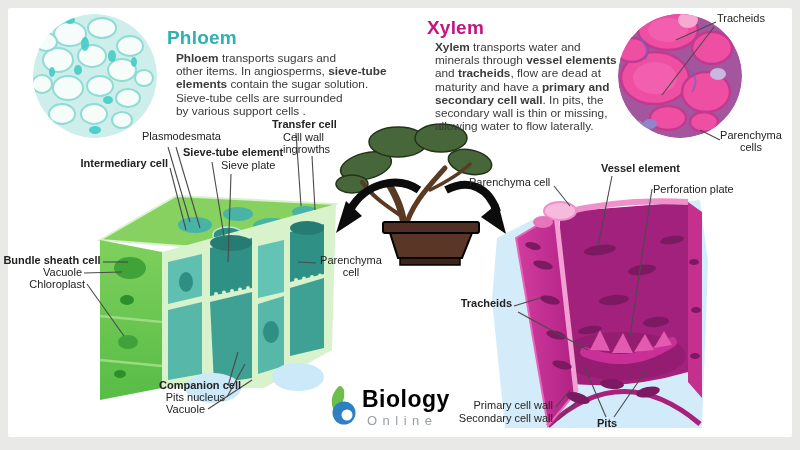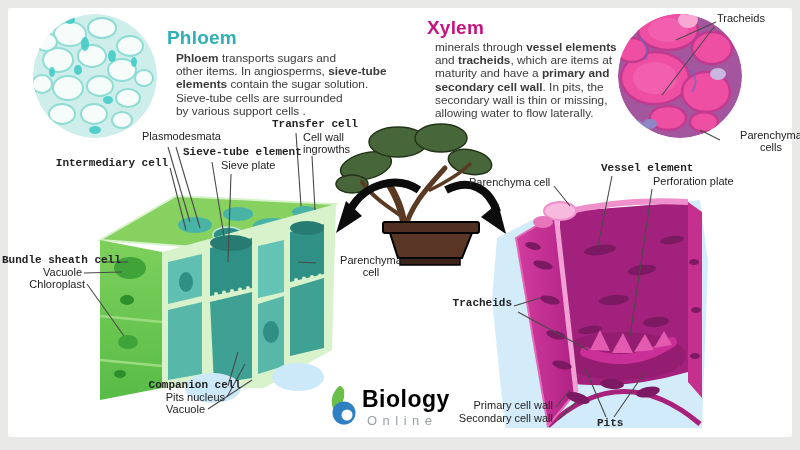--- a/index.html
+++ b/index.html
@@ -7,22 +7,22 @@
   .canvas{position:absolute;left:8px;top:8px;width:784px;height:429px;background:#ffffff;border-radius:2px;}
   svg.art{position:absolute;left:0;top:0;width:800px;height:450px;}
   .title{position:absolute;font-size:19px;font-weight:bold;letter-spacing:.2px;}
   #phloem-title{left:167px;top:27px;color:#2fb0b4;}
   #xylem-title{left:427px;top:17px;color:#c6137f;}
   .desc{position:absolute;font-size:11.8px;line-height:13.2px;color:#3a3a3a;white-space:nowrap;}
   #phloem-desc{left:176px;top:52px;}
   #xylem-desc{left:435px;top:41px;}
   .desc .bold{font-weight:bold;}
   .lbl{position:absolute;font-size:11px;line-height:11.5px;color:#222;white-space:nowrap;}
-  .lbl.b{font-weight:bold;font-family:Liberation Mono, monospace;}
-  .lbl.wrap{white-space:normal;margin-left:20px;}
+  .lbl.b{font-weight:bold;}
+  .lbl.wrap{white-space:normal;}
   .lbl.ra{text-align:right;}
   .lbl.ca{text-align:center;}
   #logo-title{position:absolute;left:362px;top:386px;font-size:23px;font-weight:bold;color:#000000;letter-spacing:.5px;}
   #logo-sub{position:absolute;left:367px;top:413px;font-size:13px;color:#98a0a6;letter-spacing:5.5px;text-align:center;}
 </style>
 </head>
 <body>
 
 <div class="stage">
   <div class="canvas"></div>
@@ -258,22 +258,23 @@
 
   <div class="desc" id="phloem-desc">
     <div><span class="bold">Phloem</span><span> transports sugars and</span></div>
     <div><span>other items. In angiosperms, </span><span class="bold">sieve-tube</span></div>
     <div><span class="bold">elements</span><span> contain the sugar solution.</span></div>
     <div><span>Sieve-tube cells are surrounded</span></div>
     <div><span>by various support cells .</span></div>
   </div>
 
   <div class="desc" id="xylem-desc">
+    <div><span class="bold">Xylem</span><span> transports water and</span></div>
     <div><span>minerals through </span><span class="bold">vessel elements</span></div>
-    <div><span>and </span><span class="bold">tracheids</span><span>, which are items at</span></div>
+    <div><span>and </span><span class="bold">tracheids</span><span>, flow are dead at</span></div>
     <div><span>maturity and have a </span><span class="bold">primary and</span></div>
     <div><span class="bold">secondary cell wall</span><span>. In pits, the</span></div>
     <div><span>secondary wall is thin or missing,</span></div>
     <div><span>allowing water to flow laterally.</span></div>
   </div>
 
   <div class="lbl" style="left:142px;top:131px;">Plasmodesmata</div>
   <div class="lbl b" style="left:183px;top:147px;">Sieve-tube element</div>
   <div class="lbl b ra" style="left:48px;top:158px;width:120px;">Intermediary cell</div>
   <div class="lbl" style="left:221px;top:160px;">Sieve plate</div>
@@ -284,21 +285,21 @@
   <div class="lbl ra" style="left:2px;top:279px;width:83px;">Chloroplast</div>
   <div class="lbl wrap ca" style="left:318px;top:255px;width:66px;">Parenchyma cell</div>
   <div class="lbl b ra" style="left:121px;top:380px;width:120px;">Companion cell</div>
   <div class="lbl ra" style="left:105px;top:392px;width:120px;">Pits nucleus</div>
   <div class="lbl ra" style="left:85px;top:404px;width:120px;">Vacuole</div>
 
   <div class="lbl" style="left:717px;top:13px;">Tracheids</div>
   <div class="lbl wrap ca" style="left:714px;top:130px;width:74px;">Parenchyma cells</div>
   <div class="lbl" style="left:469px;top:177px;">Parenchyma cell</div>
   <div class="lbl b" style="left:601px;top:163px;">Vessel element</div>
-  <div class="lbl" style="left:618px;top:176px;padding-left:35px;">Perforation plate</div>
+  <div class="lbl" style="left:618px;top:184px;padding-left:35px;">Perforation plate</div>
   <div class="lbl b ra" style="left:432px;top:298px;width:80px;">Tracheids</div>
   <div class="lbl ra" style="left:433px;top:400px;width:120px;">Primary cell wall</div>
   <div class="lbl ra" style="left:433px;top:413px;width:120px;">Secondary cell wall</div>
   <div class="lbl b" style="left:597px;top:418px;">Pits</div>
 
   <div id="logo-title">Biology</div>
   <div id="logo-sub">Online</div>
 </div>
 
 </body></html>

